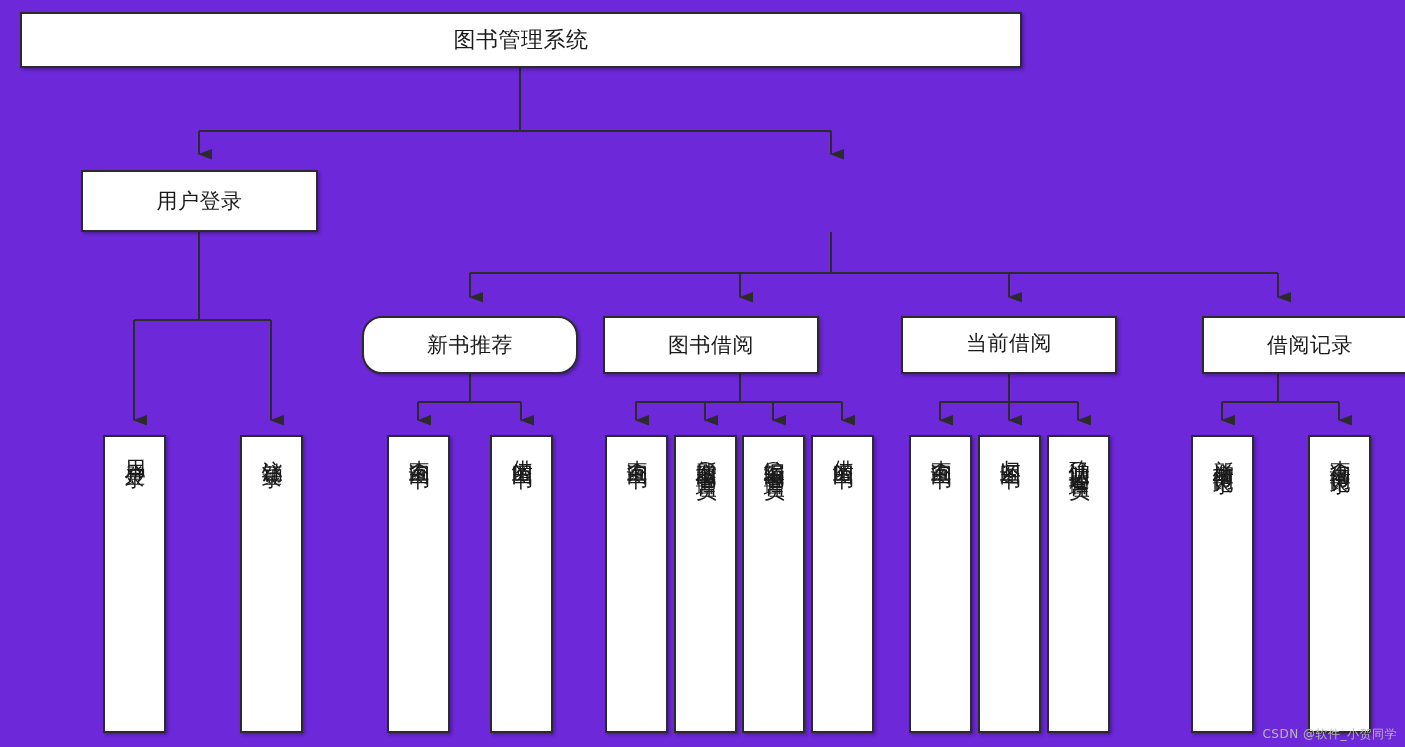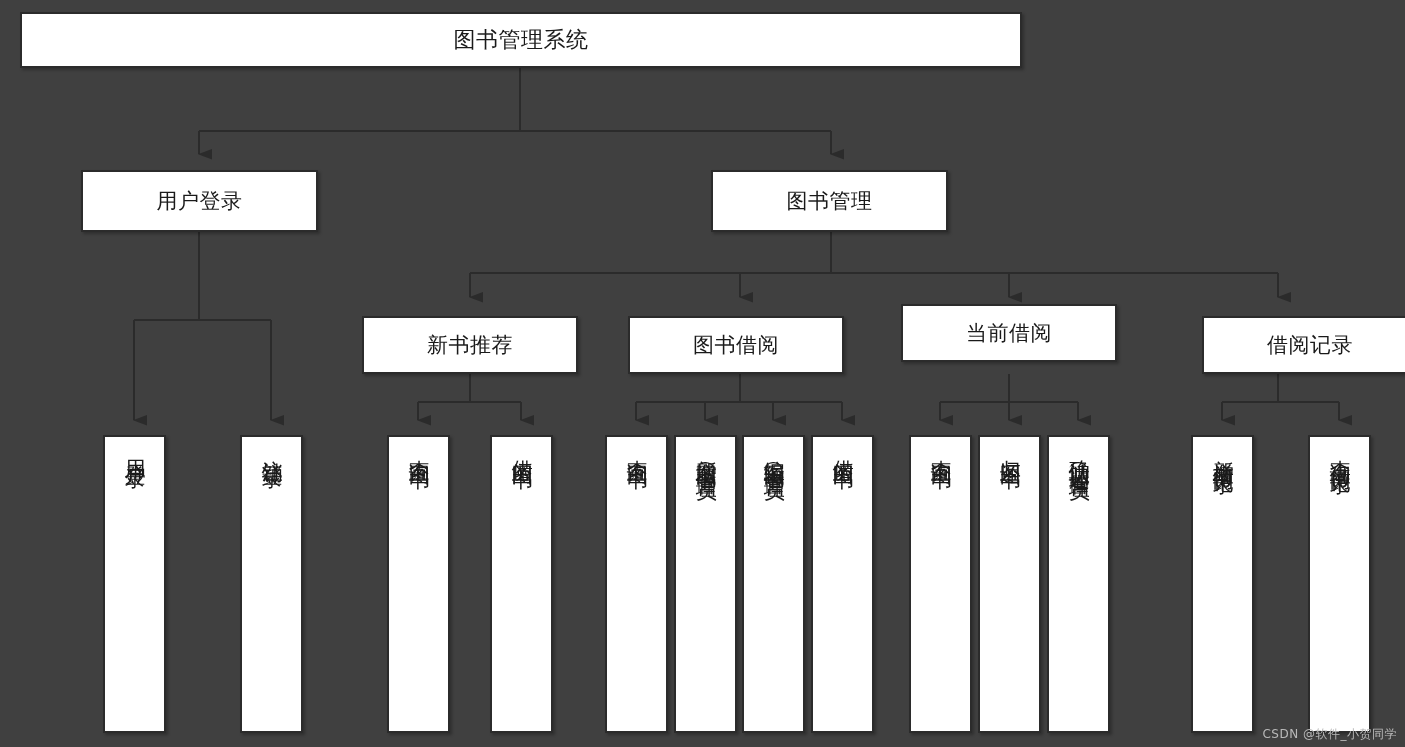--- a/index.html
+++ b/index.html
@@ -11,21 +11,21 @@
     width: 1405px;
     height: 747px;
     font-family: "DejaVu Sans", "Liberation Sans", sans-serif;
     overflow: hidden;
     position: relative;
   }
   #diagram-root {
     position: relative;
     width: 1405px;
     height: 747px;
-    background: #404040;
+    background: #6d28d9;
   }
   svg.diagram-canvas {
     position: absolute;
     left: 0;
     top: 0;
     width: 1405px;
     height: 747px;
   }
   .node-box {
     position: absolute;
@@ -129,31 +129,28 @@
     </g>
   </svg>
 
   <div class="node-box root" style="left:20px; top:12px; width:1002px; height:56px;">
     <span class="node-label">图书管理系统</span>
   </div>
 
   <div class="node-box" style="left:81px; top:170px; width:237px; height:62px;">
     <span class="node-label">用户登录</span>
   </div>
-  <div class="node-box" style="left:711px; top:170px; width:237px; height:62px;">
-    <span class="node-label">图书管理</span>
-  </div>
-
-  <div class="node-box" style="left:362px; top:316px; width:216px; height:58px;">
+
+  <div class="node-box" style="left:362px; top:316px; width:216px; height:58px;border-radius:20px;">
     <span class="node-label">新书推荐</span>
   </div>
-  <div class="node-box" style="left:628px; top:316px; width:216px; height:58px;">
+  <div class="node-box" style="left:603px; top:316px; width:216px; height:58px;">
     <span class="node-label">图书借阅</span>
   </div>
-  <div class="node-box" style="left:901px; top:304px; width:216px; height:58px;">
+  <div class="node-box" style="left:901px; top:316px; width:216px; height:58px;font-family:Liberation Mono, monospace;">
     <span class="node-label">当前借阅</span>
   </div>
   <div class="node-box" style="left:1170px; top:316px; width:216px; height:58px;margin-left:32px;">
     <span class="node-label">借阅记录</span>
   </div>
 
   <div class="node-box vertical" style="left:103px; top:435px; width:63px; height:298px;">
     <span class="node-label">用户登录</span>
   </div>
   <div class="node-box vertical" style="left:240px; top:435px; width:63px; height:298px;">

